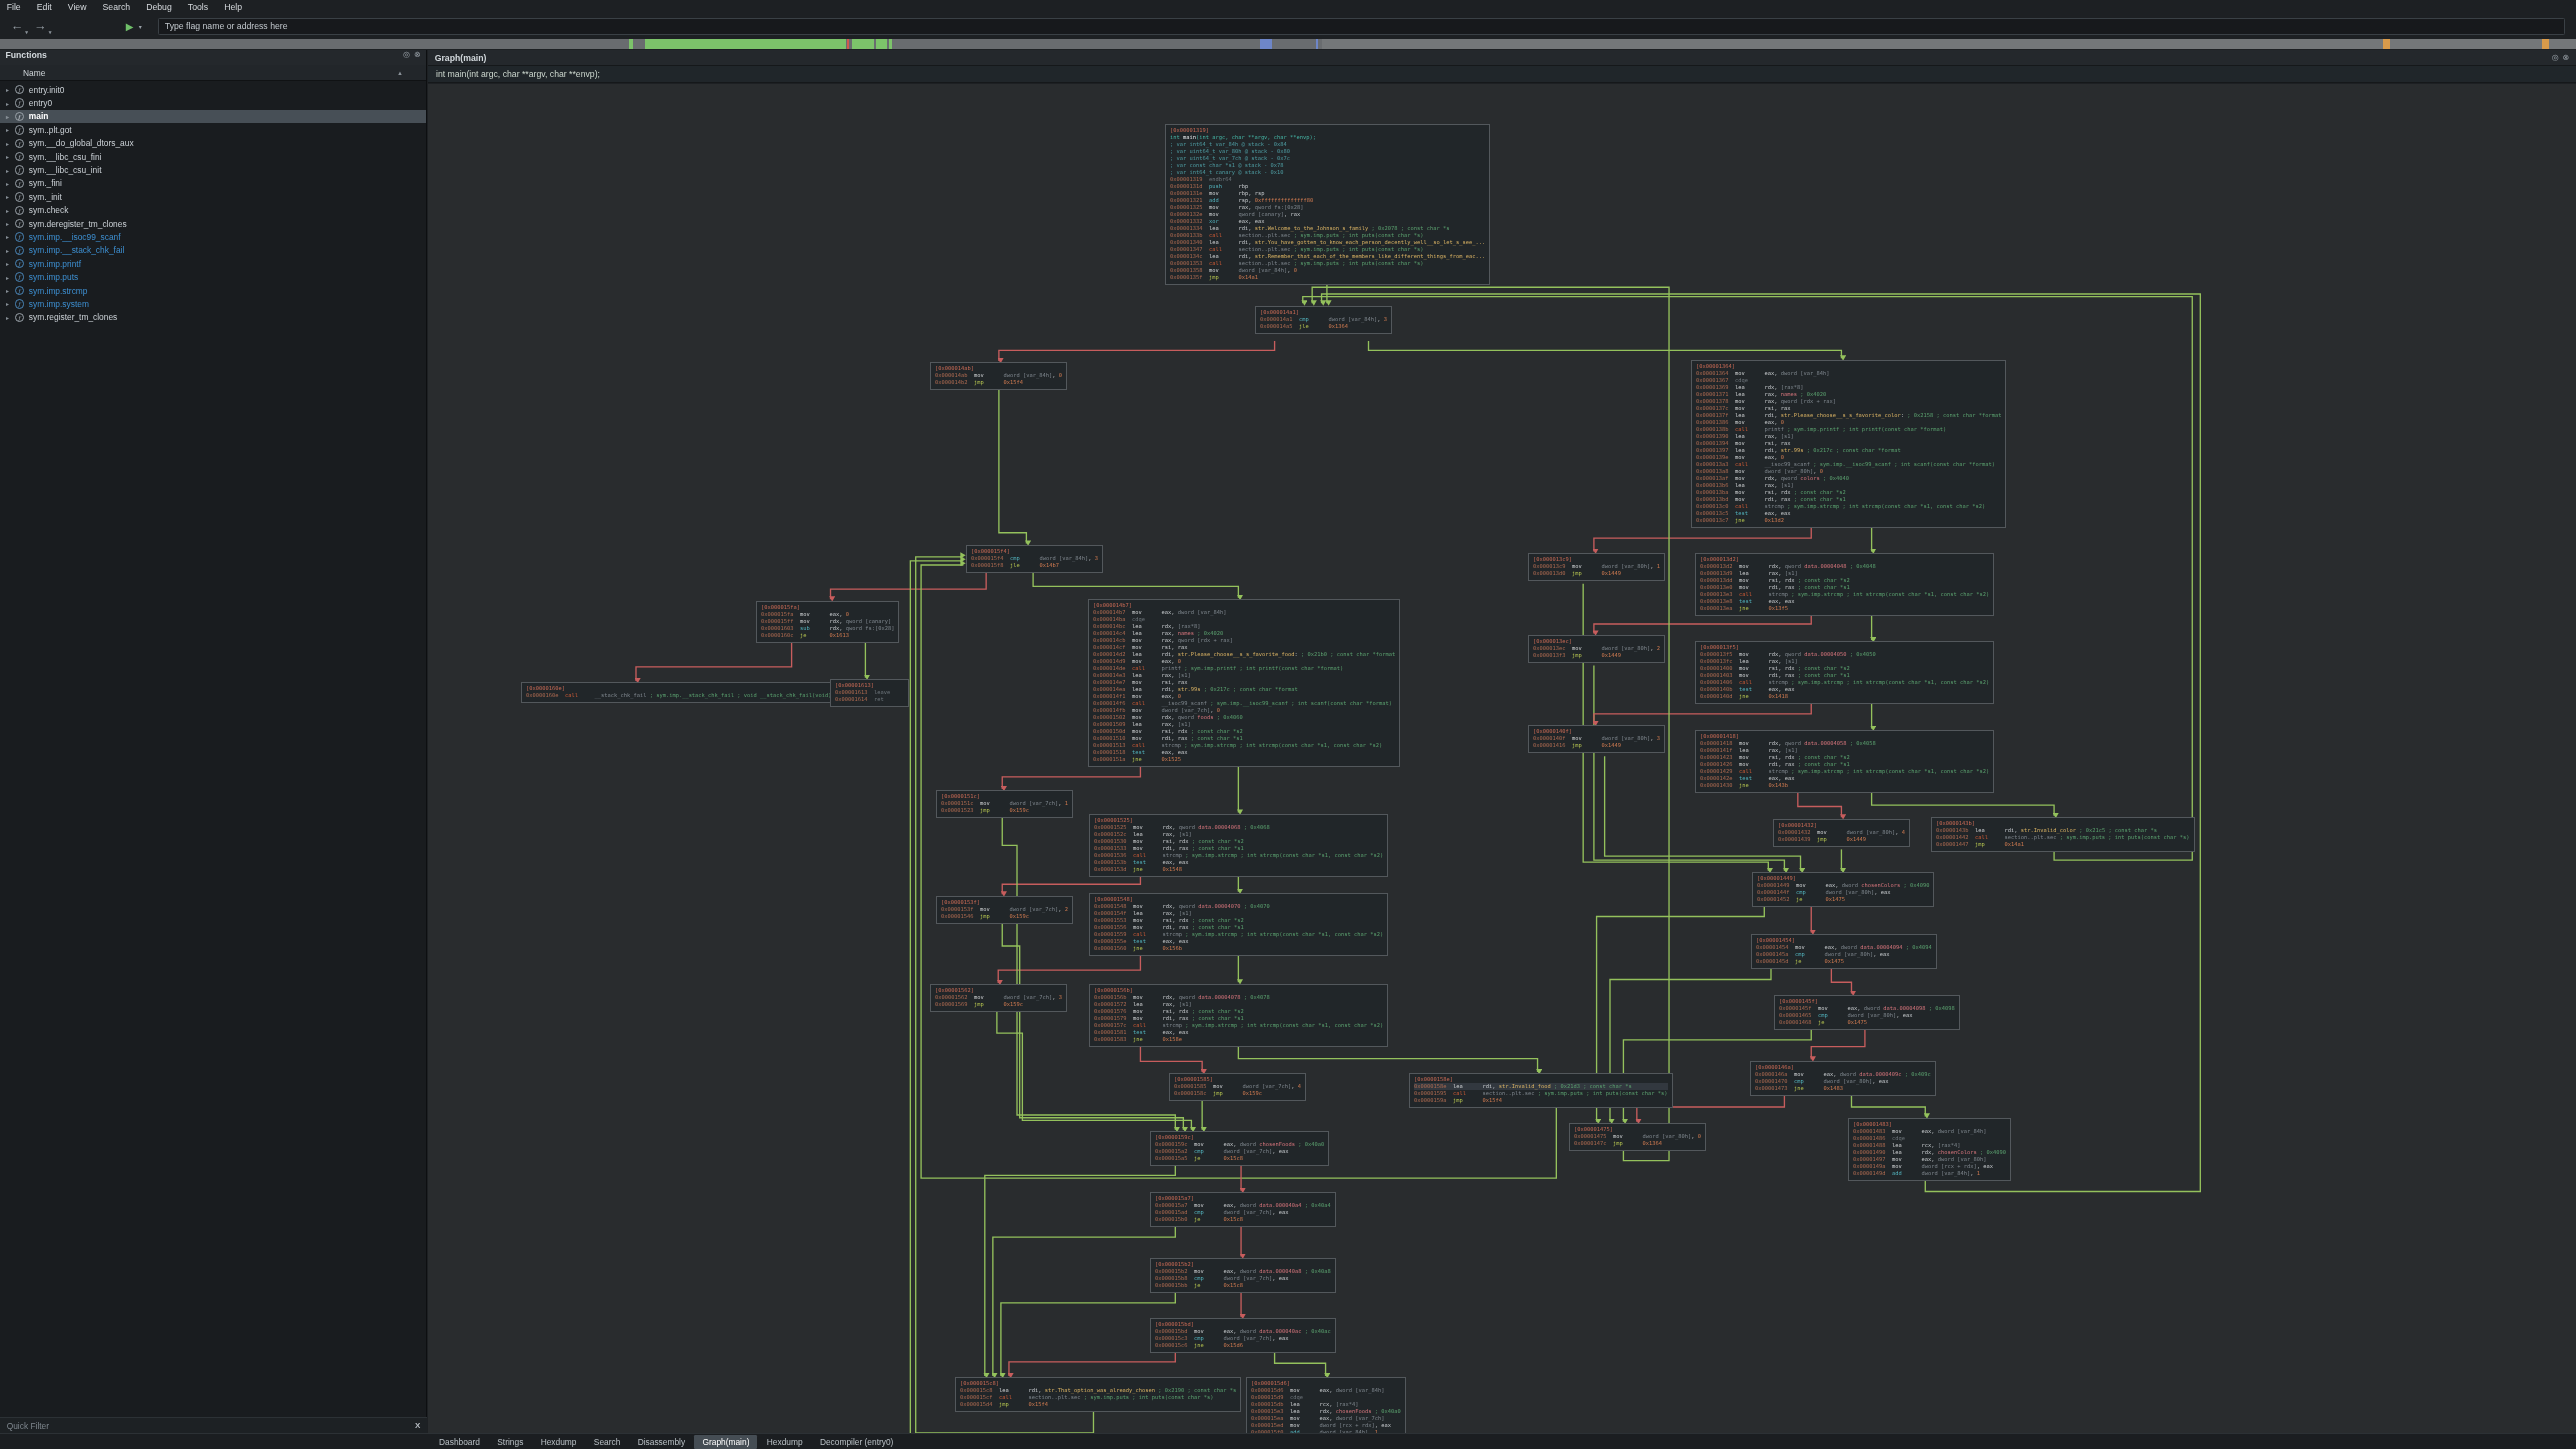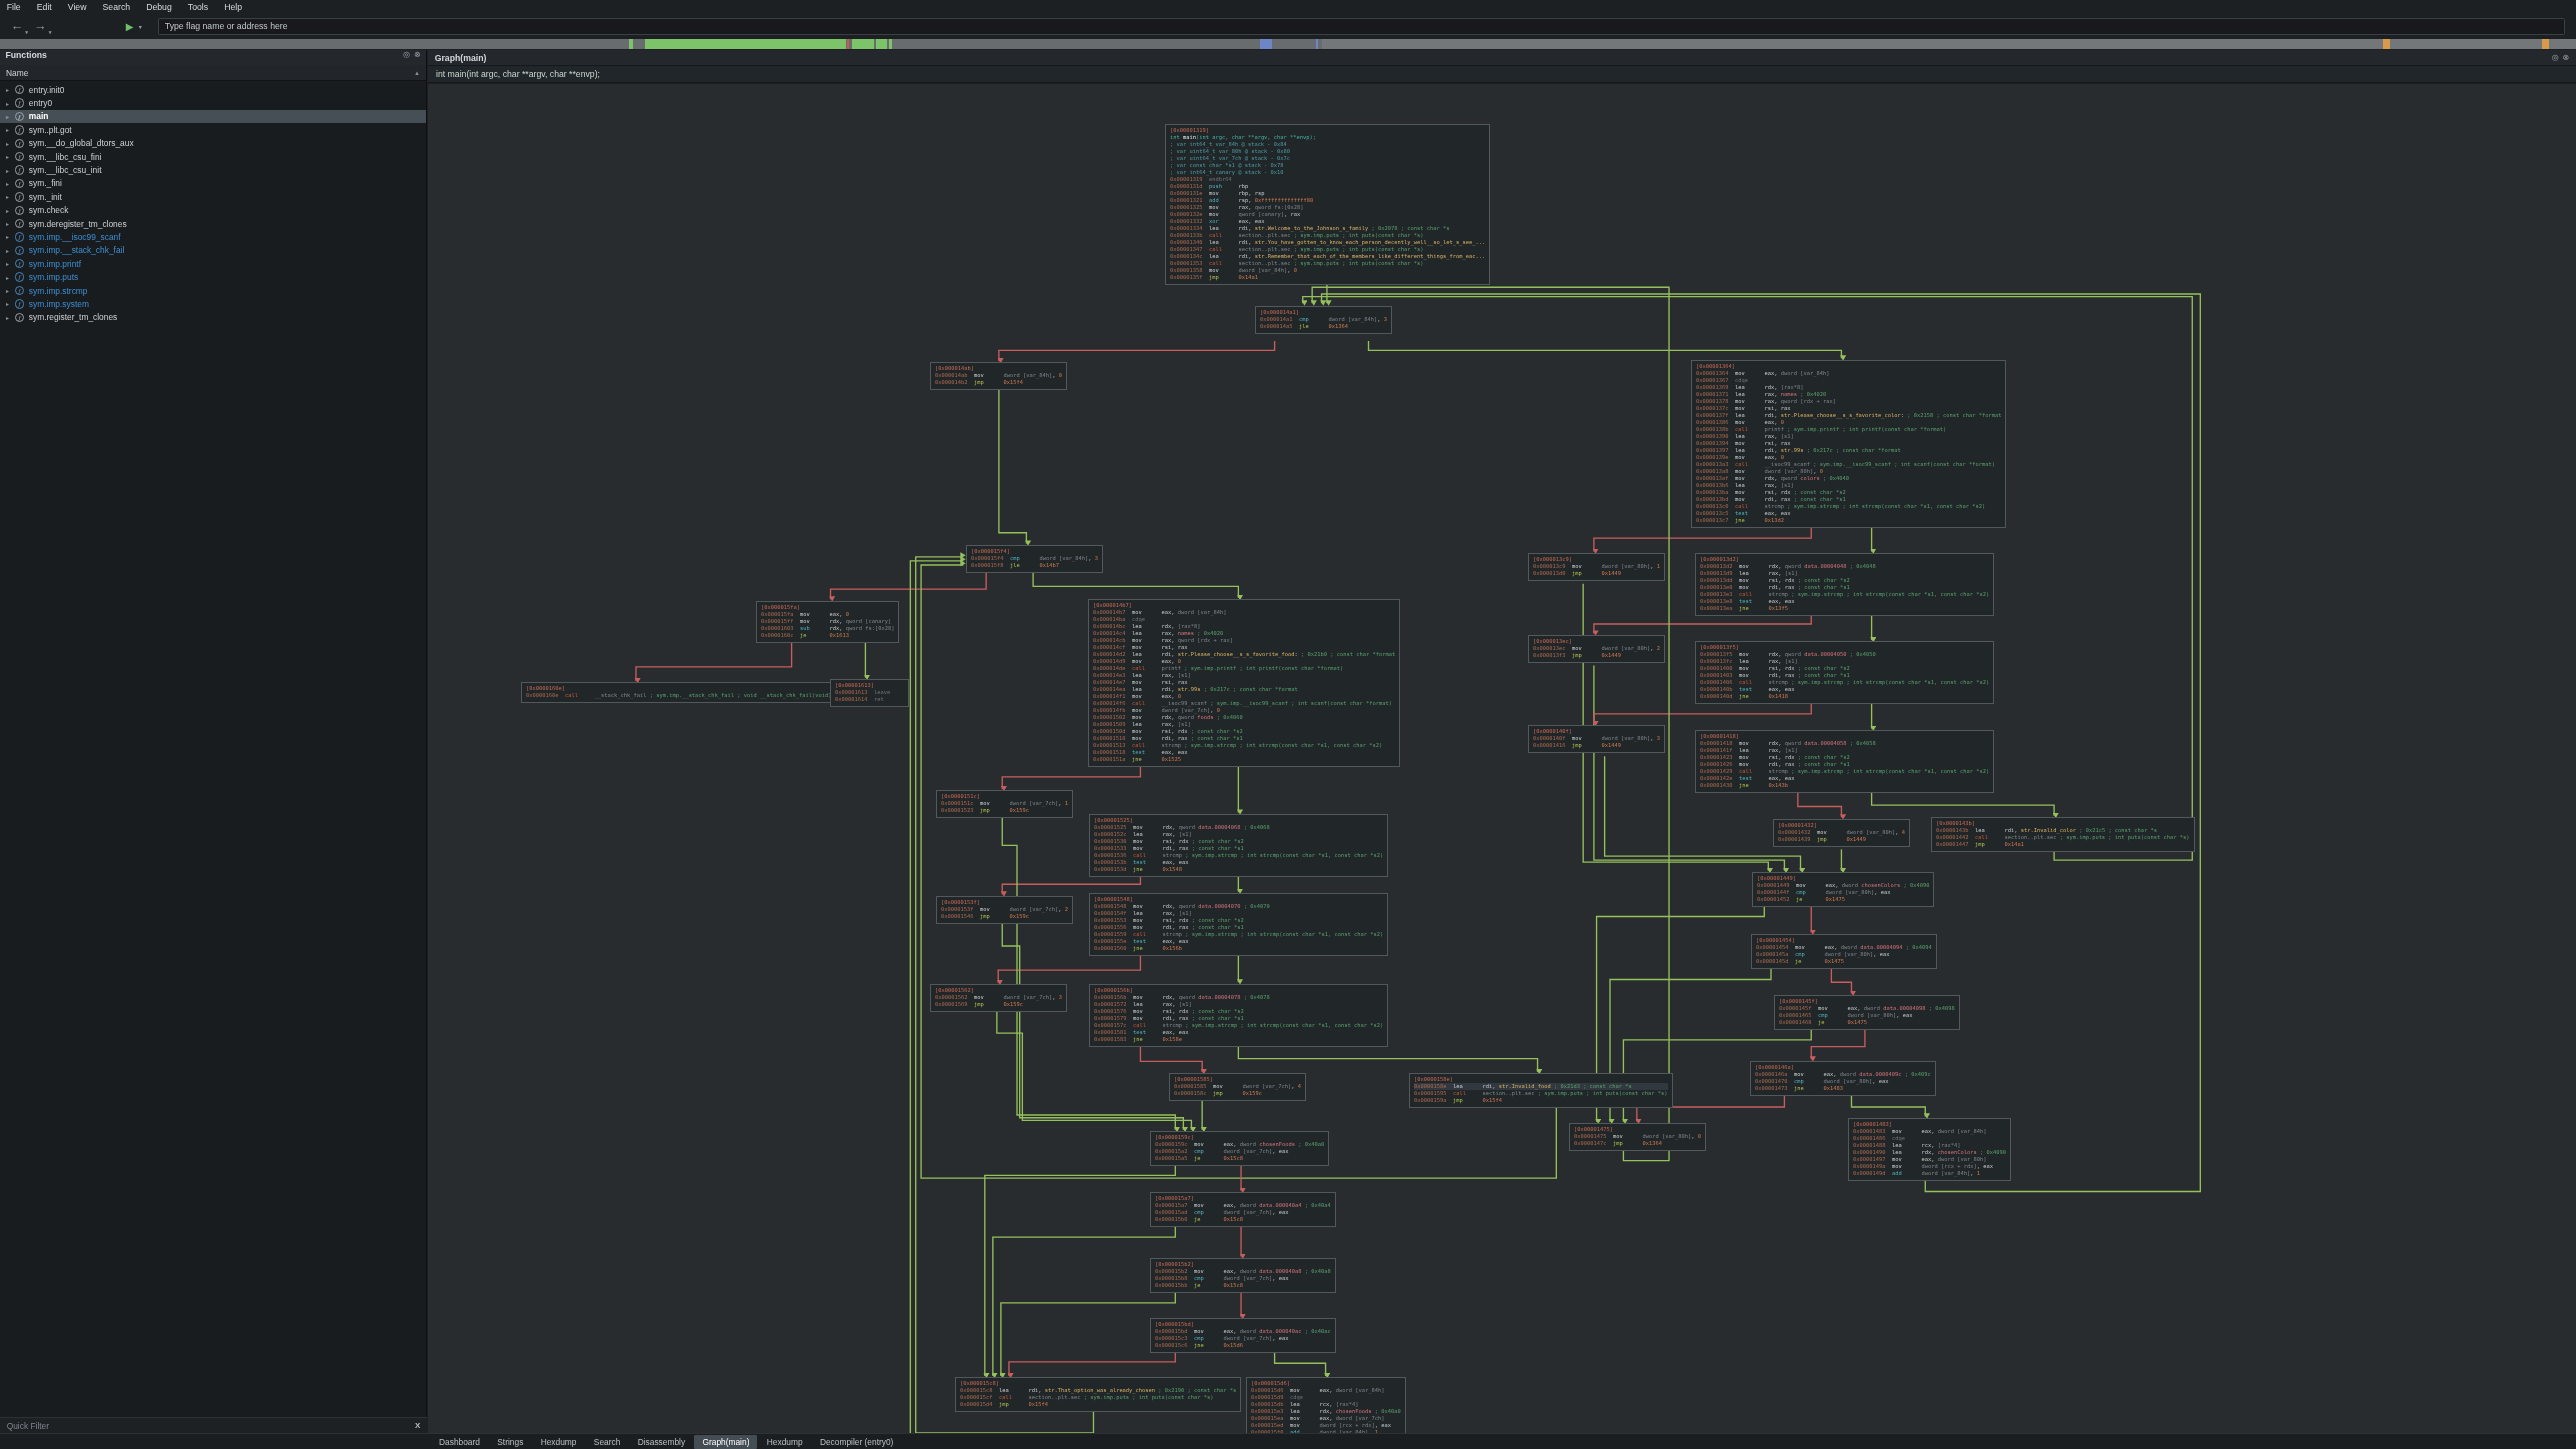--- a/index.html
+++ b/index.html
@@ -23,21 +23,21 @@
   .seek-seg { position:absolute; top:0; height:10px; }
 
   
   #left-panel { position:absolute; left:0; top:50px; width:427px; height:1383px; background:#191c1f;
     border-right:0.7px solid #0d0f11; }
   .panel-header { height:15.4px; background:#24282c; display:flex; padding:0 5.4px;
     color:#d3d9dd; font-size:8.7px; font-weight:bold; }
   .panel-header .spacer { flex:1; }
   .ph-icon { color:#9aa2a9; font-size:8px; margin-left:4px; font-weight:normal; }
   #name-header { height:16px; background:#22262a; border-bottom:0.7px solid #101214; color:#d0d6da;
-    font-size:8.4px; display:flex; align-items:center; padding:0 6px; }
+    font-size:8.4px; display:flex; align-items:center; padding:0 23px; }
   #name-header .sort { margin-left:auto; color:#8a9299; font-size:6px; }
   #fn-list { position:absolute; top:33px; left:0; right:0; bottom:16px; overflow:hidden; }
   .fn-row { height:13.4px; display:flex; align-items:center; color:#ccd2d7; font-size:8.4px; }
   .fn-row.selected { background:#474f56; color:#ffffff; font-weight:bold; }
   .fn-row.import .fn-label { color:#3d8fd1; }
   .fn-caret { color:#848c93; font-size:6px; width:9.4px; text-align:center; margin-left:2.7px; }
   .fn-icon { width:9.4px; height:9.4px; border:0.7px solid #9aa2a9; border-radius:50%; color:#aab1b7;
     font-size:5.4px; line-height:8px; text-align:center; margin:0 4.7px 0 2.7px; font-style:italic;
     font-family:"DejaVu Serif", serif; flex:0 0 auto; }
   .fn-row.import .fn-icon { border-color:#4a86b8; color:#5d9cce; }

